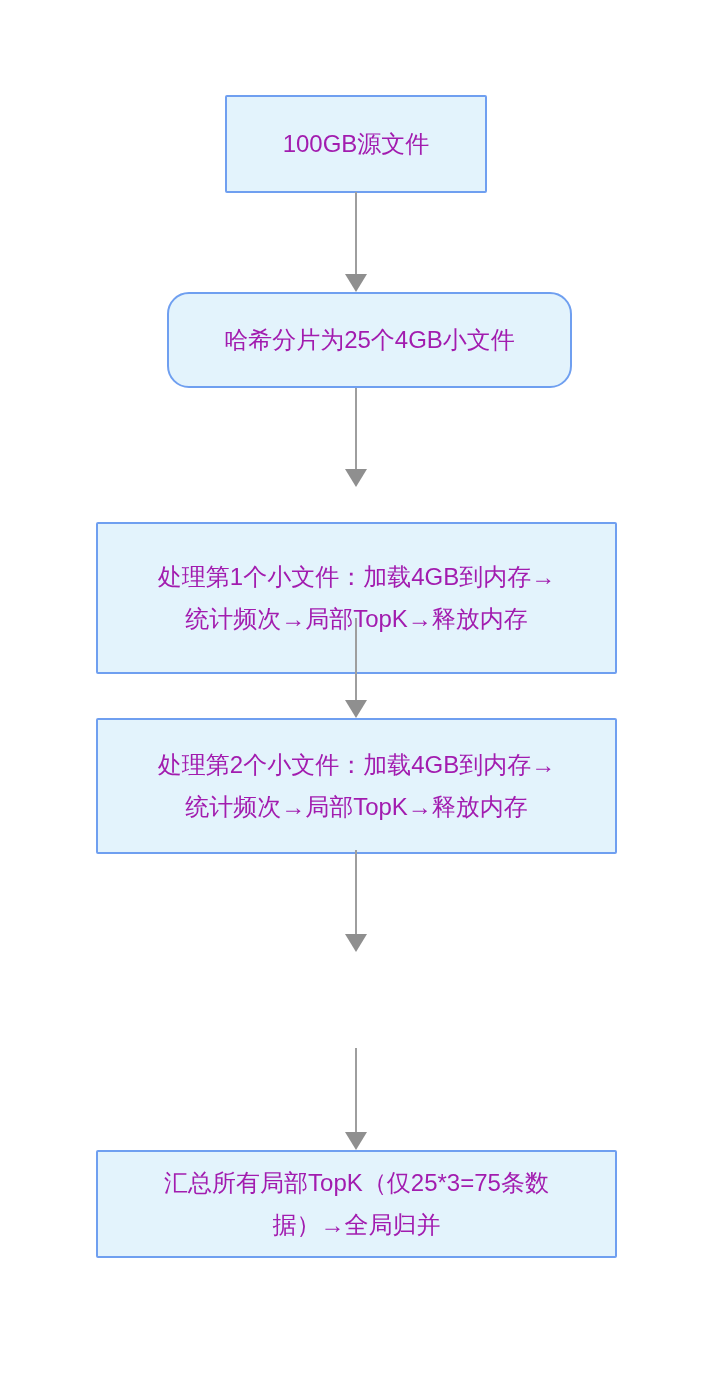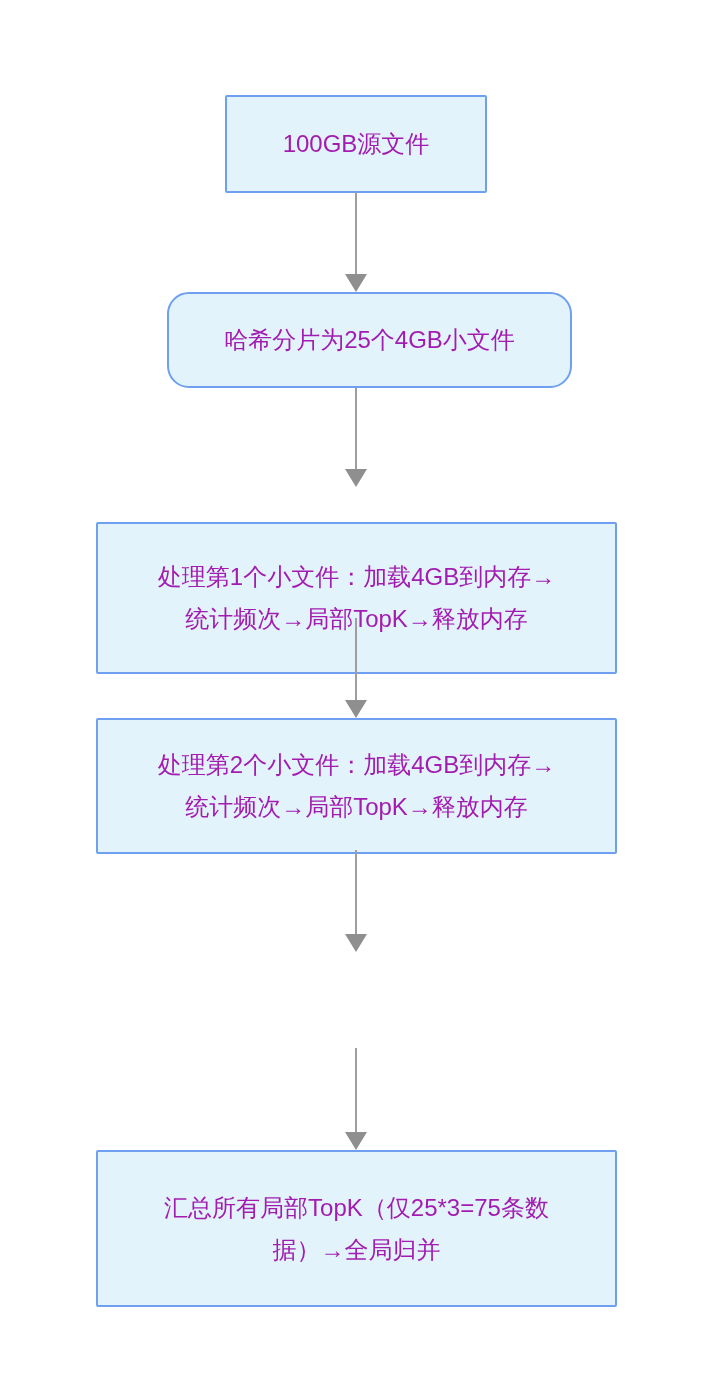--- a/index.html
+++ b/index.html
@@ -29,21 +29,21 @@
     justify-content: center;
     text-align: center;
     white-space: pre-line;
     padding: 0 18px;
   }
   .node-1 { left: 225px; top: 95px;   width: 262px; height: 98px;  }
   .node-2 { left: 167px; top: 292px;  width: 405px; height: 96px; border-radius: 22px;  }
   .node-3 { left: 96px;  top: 487px;  width: 521px; height: 152px; margin-top: 35px; }
   .node-4 { left: 96px;  top: 718px;  width: 521px; height: 136px; }
   .node-5 { left: 152px; top: 952px;  width: 406px; height: 96px;  }
-  .node-6 { left: 96px;  top: 1150px; width: 521px; height: 157px; }
+  .node-6 { left: 96px;  top: 1150px; width: 521px; height: 108px; }
 
   .arrow {
     position: absolute;
     left: 344px;
     width: 24px;
   }
   .arrow-1 { top: 192px;  height: 100px; }
   .arrow-2 { top: 388px;  height: 99px;  }
   .arrow-3 { top: 618px;  height: 100px; }
   .arrow-4 { top: 850px;  height: 102px; }

